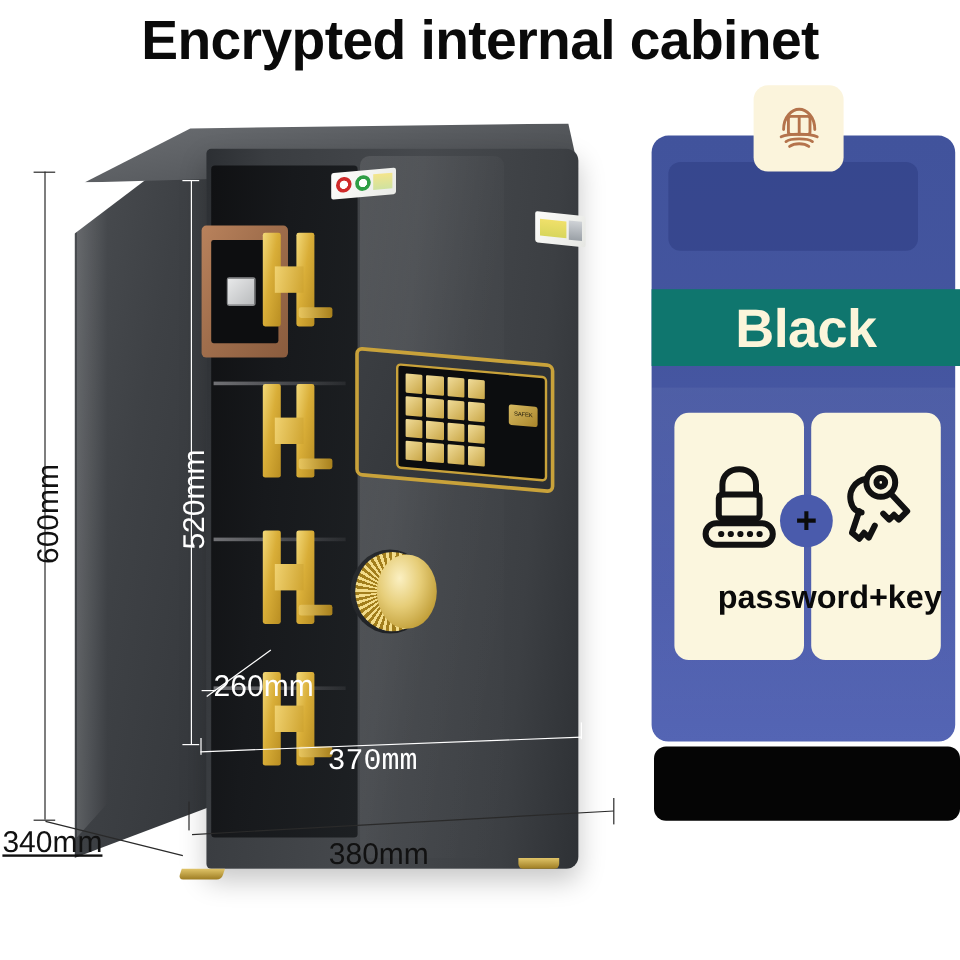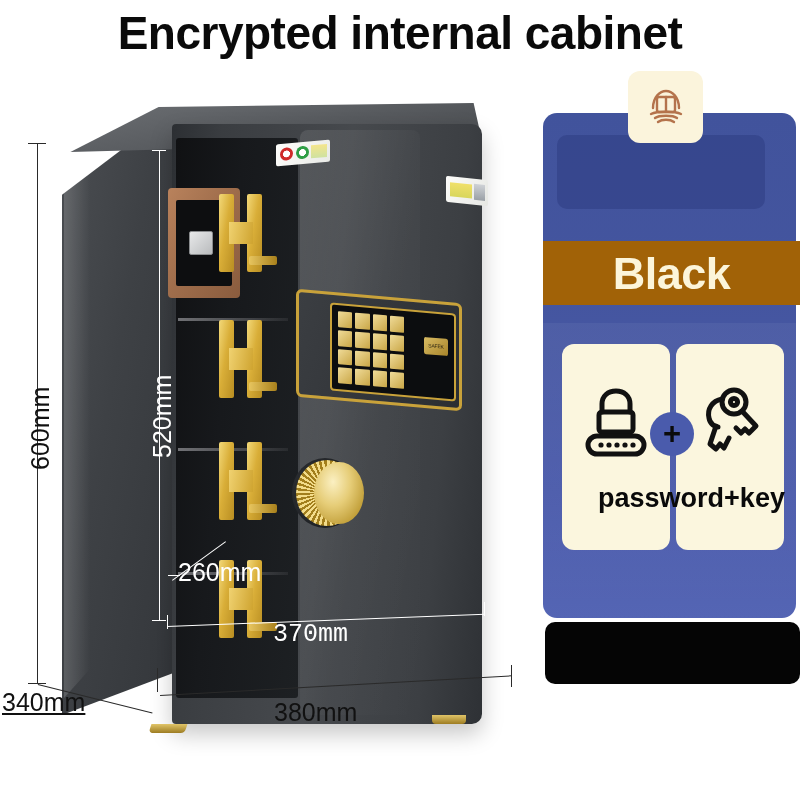--- a/index.html
+++ b/index.html
@@ -383,21 +383,21 @@
     justify-content: center;
   }
 
   
   #color-band {
     position: absolute;
     left: 543px;
     top: 241px;
     width: 257px;
     height: 64px;
-    background: #a16207;
+    background: #0f766e;
     z-index: 5;
     display: flex;
     align-items: center;
     justify-content: center;
   }
   #color-band span {
     color: #FCF5DA;
     font-size: 45px;
     font-weight: bold;
     letter-spacing: -0.5px;

